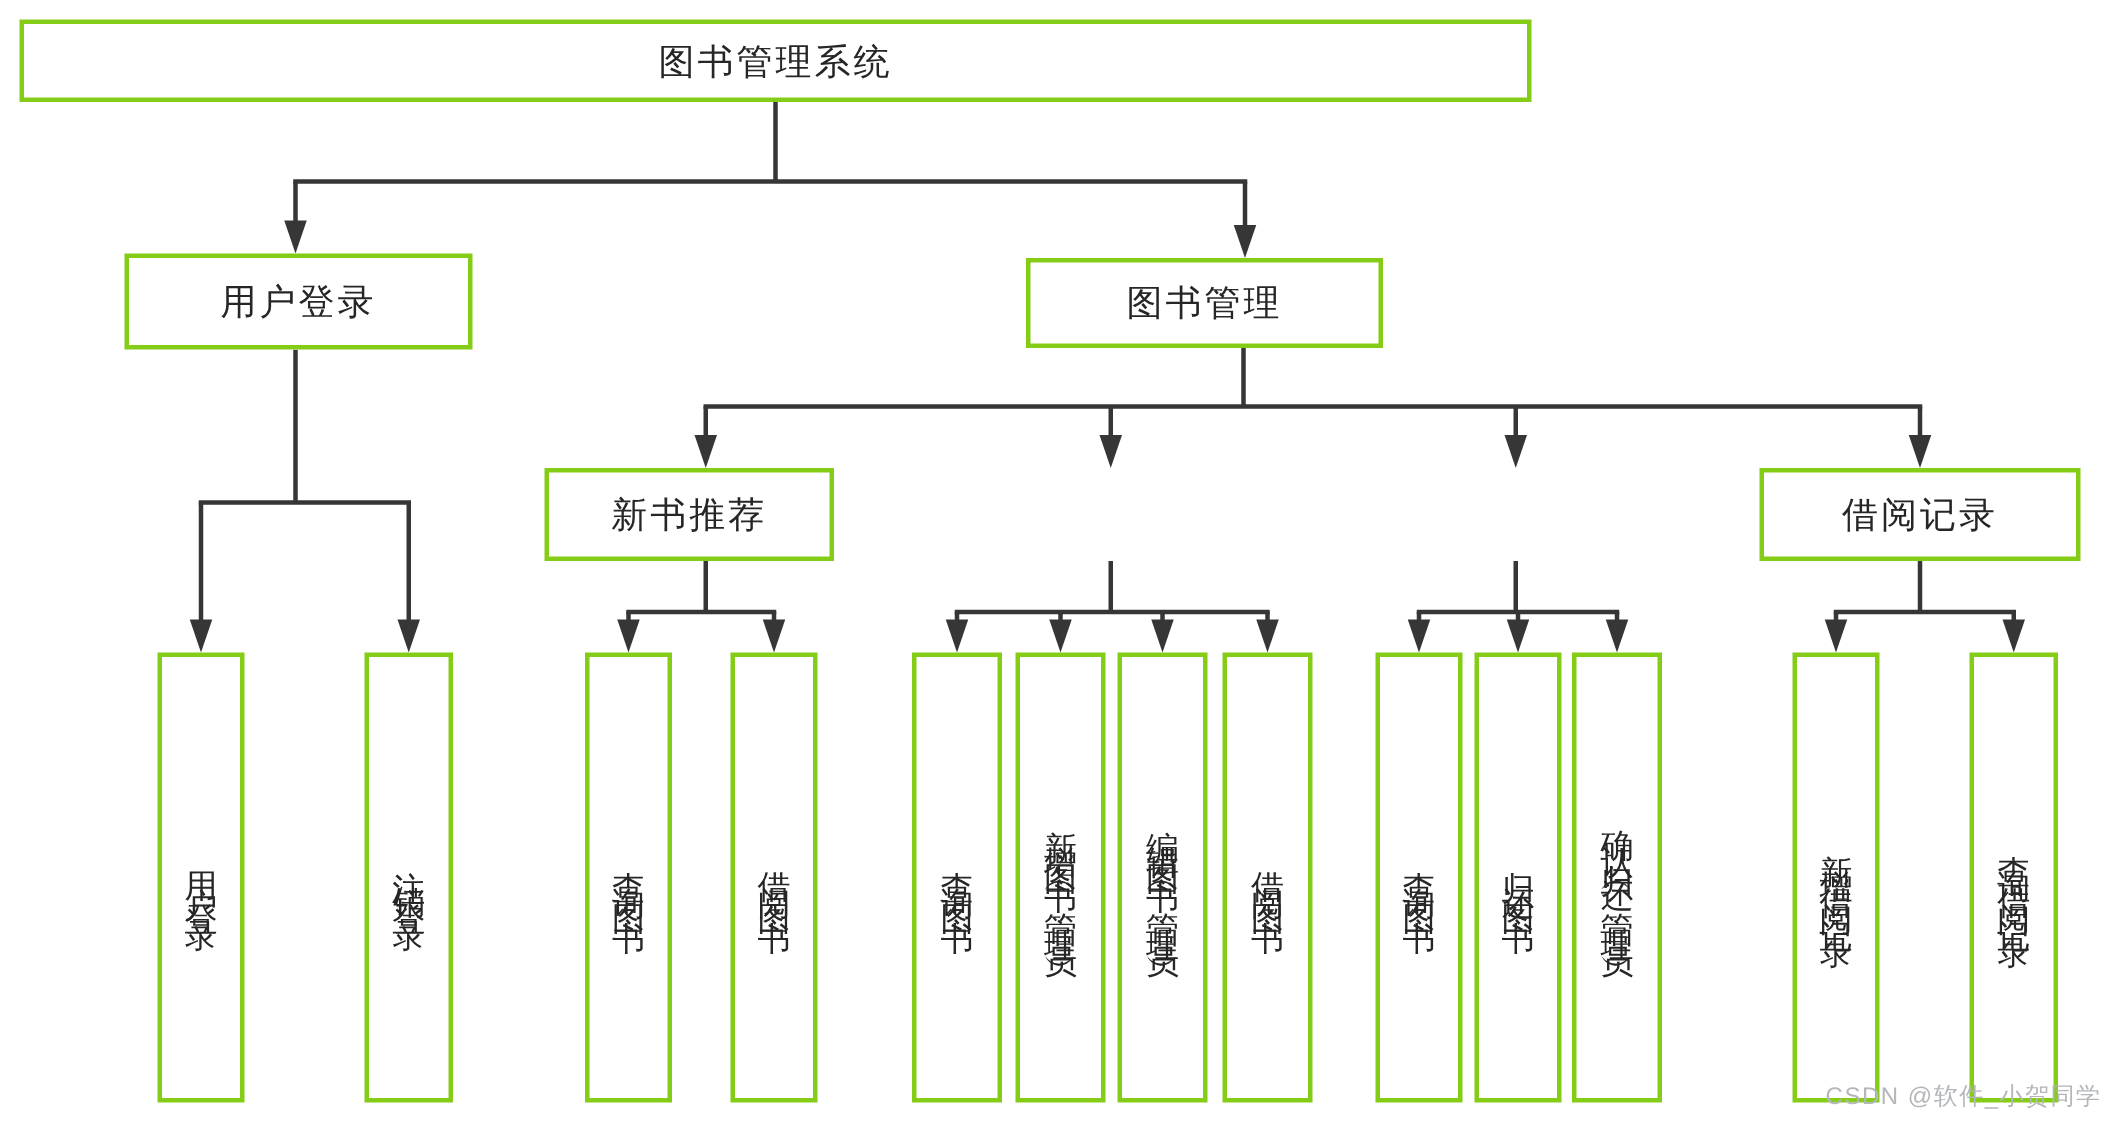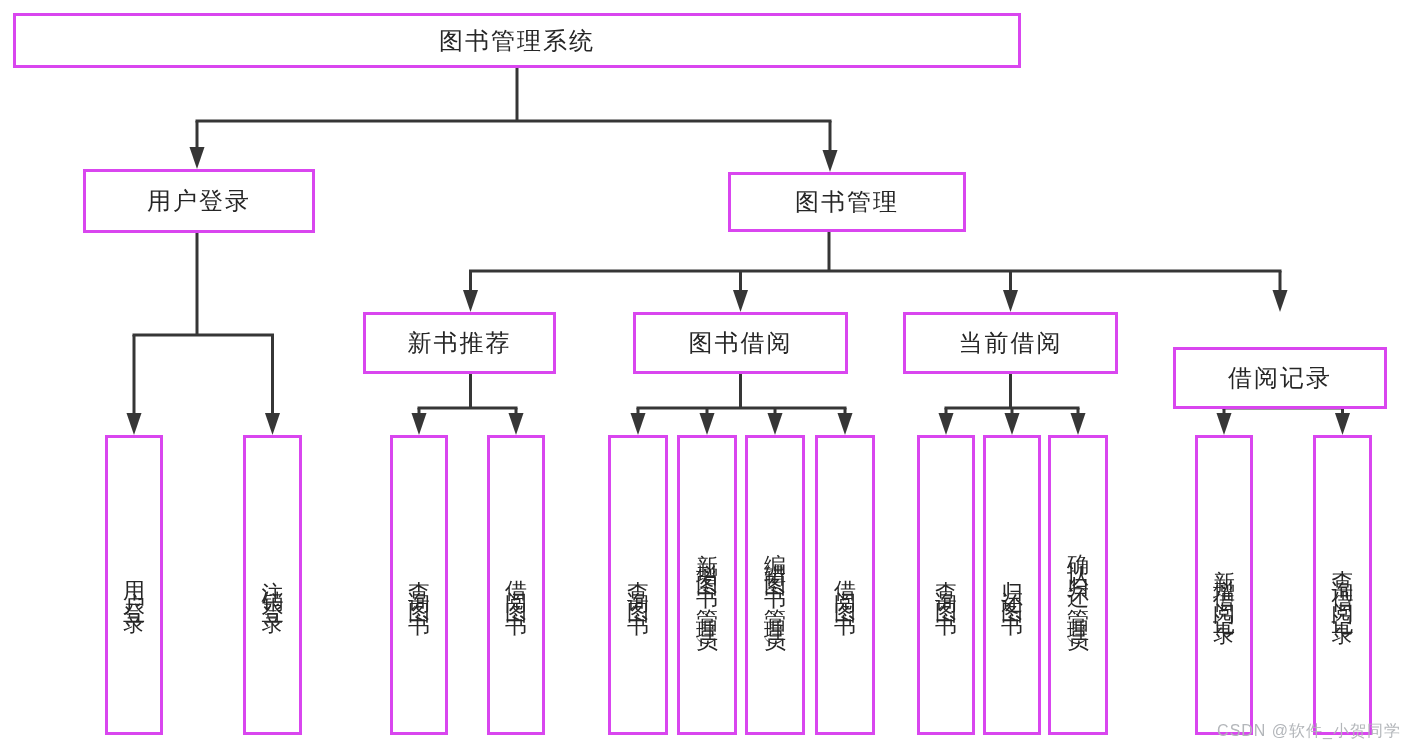--- a/index.html
+++ b/index.html
@@ -13,21 +13,21 @@
     overflow: hidden;
   }
   .connectors {
     position: absolute;
     left: 0; top: 0;
     width: 1405px; height: 747px;
   }
   .node {
     position: absolute;
     background: #ffffff;
-    border: 3px solid #d946ef;
+    border: 3px solid #84cc16;
     display: flex;
     align-items: center;
     justify-content: center;
     color: #262626;
     font-size: 24px;
     letter-spacing: 2px;
     white-space: nowrap;
   }
   .node.vbox {
     font-size: 22px;
@@ -43,25 +43,25 @@
     position: absolute;
     right: 4px;
     bottom: 5px;
     font-size: 16px;
     color: #b3b6ba;
     letter-spacing: 1px;
   }
   
   .n-root   { left: 13px;  top: 13px;  width: 1008px; height: 55px; }
   .n-l2a    { left: 83px;  top: 169px; width: 232px;  height: 64px; }
-  .n-l2b    { left: 728px; top: 172px; width: 238px;  height: 60px; }
+  .n-l2b    { left: 684px; top: 172px; width: 238px;  height: 60px; }
   .n-l3a    { left: 363px; top: 312px; width: 193px;  height: 62px; }
   .n-l3b    { left: 633px; top: 312px; width: 215px;  height: 62px; }
   .n-l3c    { left: 903px; top: 312px; width: 215px;  height: 62px; }
-  .n-l3d    { left: 1173px;top: 312px; width: 214px;  height: 62px; margin-top: 35px; }
+  .n-l3d    { left: 1173px;top: 312px; width: 214px;  height: 62px; }
   .n-u1     { left: 105px; top: 435px; width: 58px;   height: 300px; }
   .n-u2     { left: 243px; top: 435px; width: 59px;   height: 300px; }
   .n-a1     { left: 390px; top: 435px; width: 58px;   height: 300px; }
   .n-a2     { left: 487px; top: 435px; width: 58px;   height: 300px; }
   .n-b1     { left: 608px; top: 435px; width: 60px;   height: 300px; }
   .n-b2     { left: 677px; top: 435px; width: 60px;   height: 300px; }
   .n-b3     { left: 745px; top: 435px; width: 60px;   height: 300px; }
   .n-b4     { left: 815px; top: 435px; width: 60px;   height: 300px; }
   .n-c1     { left: 917px; top: 435px; width: 58px;   height: 300px; }
   .n-c2     { left: 983px; top: 435px; width: 58px;   height: 300px; }
@@ -157,26 +157,20 @@
   <div class="node n-l2a">
     <span>用户登录</span>
   </div>
   <div class="node n-l2b">
     <span>图书管理</span>
   </div>
 
   <div class="node n-l3a">
     <span>新书推荐</span>
   </div>
-  <div class="node n-l3b">
-    <span>图书借阅</span>
-  </div>
-  <div class="node n-l3c">
-    <span>当前借阅</span>
-  </div>
   <div class="node n-l3d">
     <span>借阅记录</span>
   </div>
 
   <div class="node vbox n-u1">
     <span class="vtext">用户登录</span>
   </div>
   <div class="node vbox n-u2">
     <span class="vtext">注销登录</span>
   </div>

